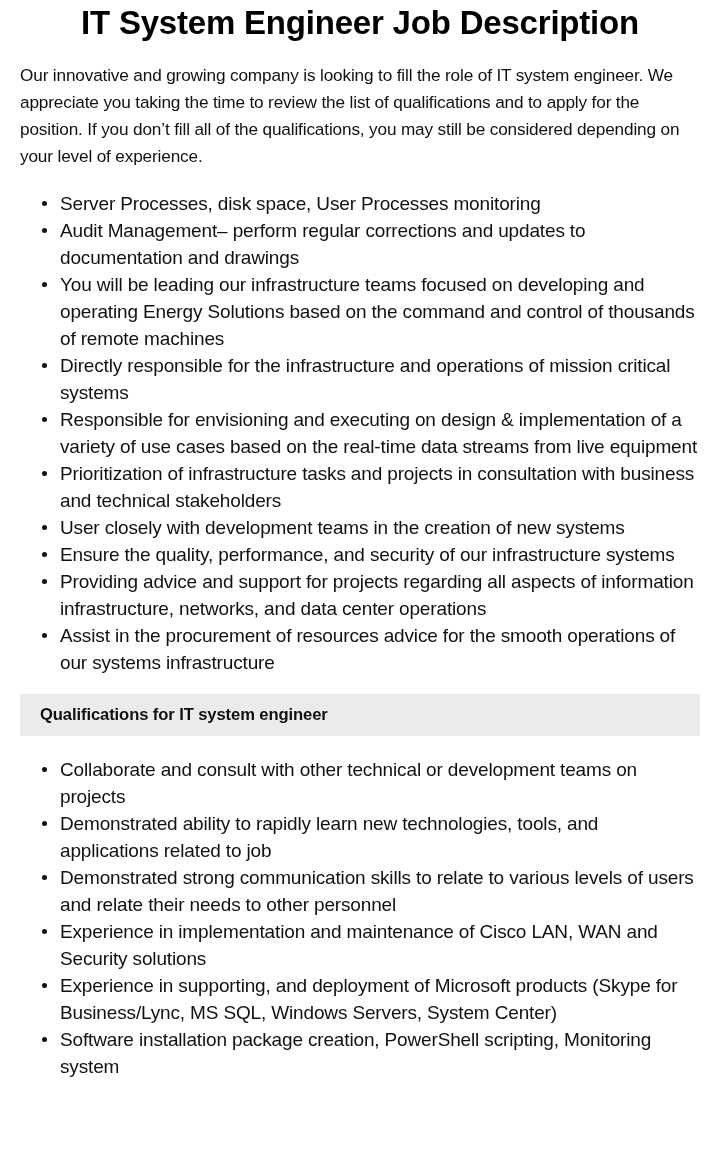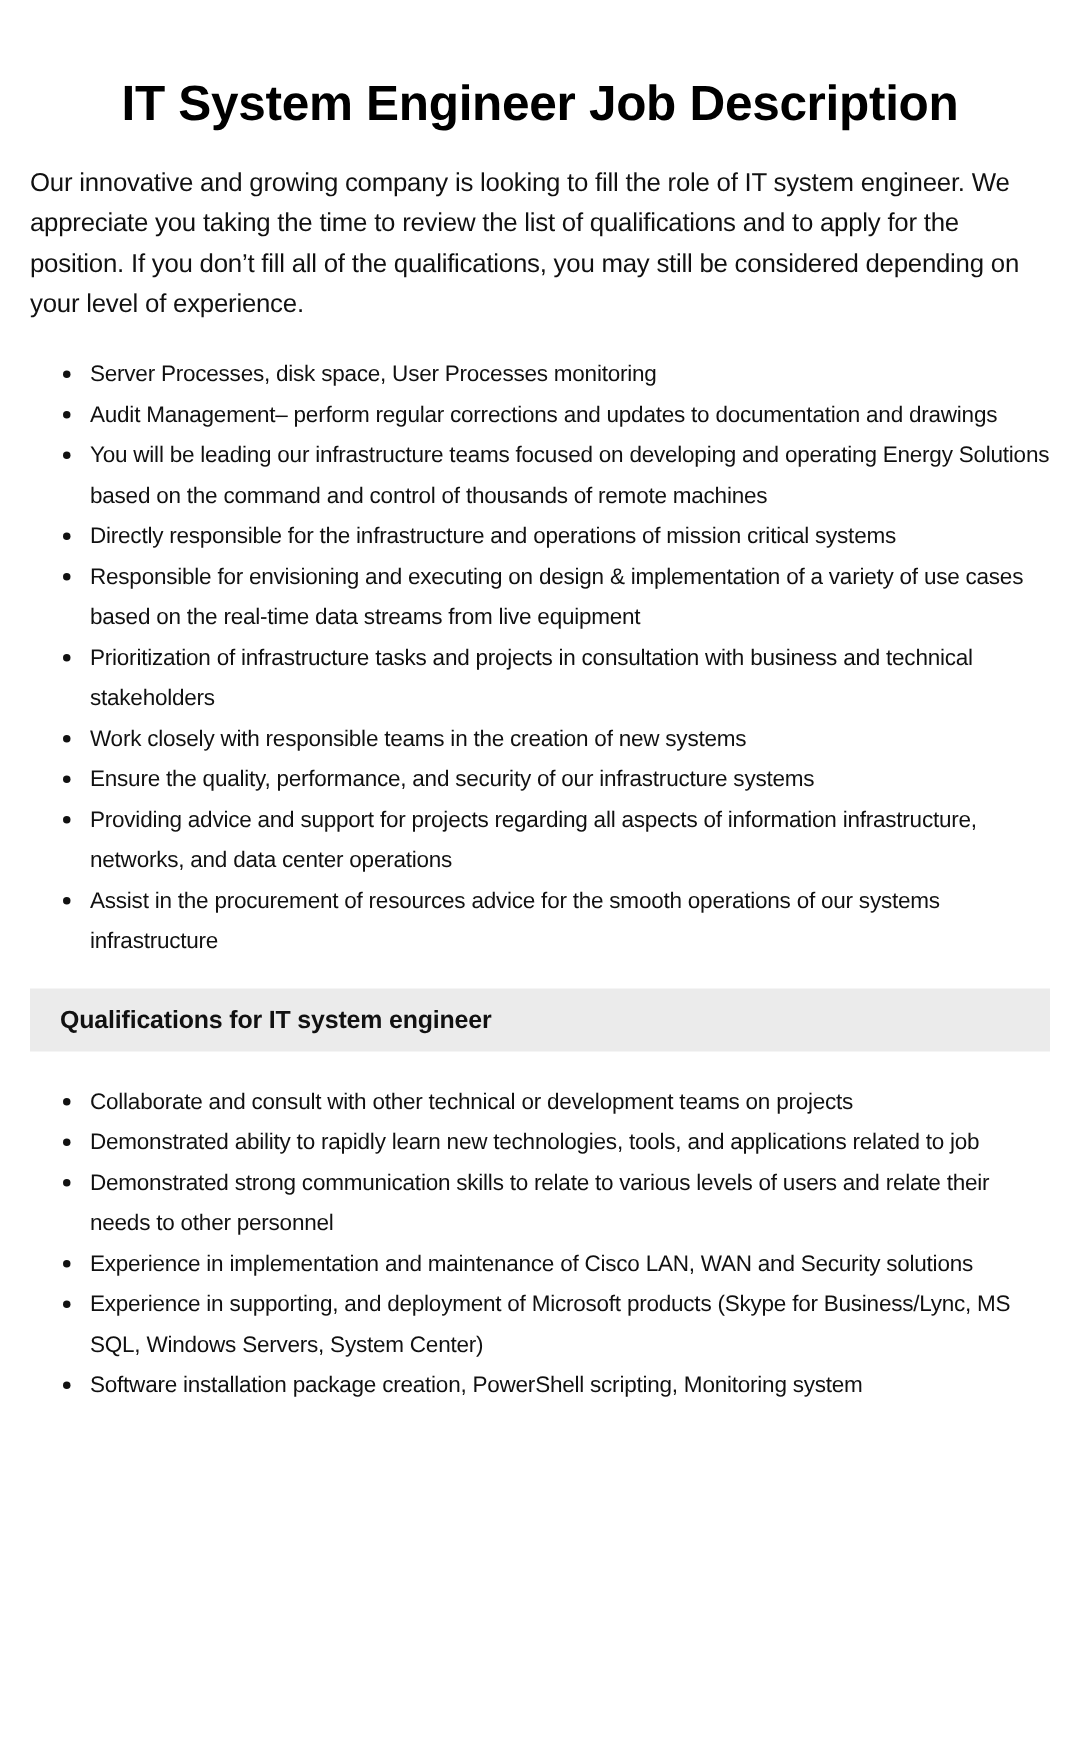--- a/index.html
+++ b/index.html
@@ -3,21 +3,21 @@
   <meta charset="utf-8">
   <style>
     html, body { margin: 0; padding: 0; background: #ffffff; }
     body {
       width: 720px;
       height: 1164px;
       overflow: hidden;
       font-family: "Liberation Sans", sans-serif;
       color: #111111;
     }
-    .page { padding: 0 20px 0 20px; margin-top: 46px; }
+    .page { padding: 0 20px 0 20px; }
     h1 {
       margin: 0;
       padding-top: 2px;
       text-align: center;
       font-size: 33px;
       font-weight: bold;
       line-height: 42px;
       letter-spacing: -0.2px;
       color: #000;
     }
@@ -39,21 +39,21 @@
       letter-spacing: -0.1px;
       color: #111;
     }
     ul {
       margin: 20px 0 0 0;
       padding-left: 40px;
       list-style: none;
     }
     li {
       position: relative;
-      font-size: 15px;
+      font-size: 19px;
       line-height: 27px;
       letter-spacing: -0.15px;
     }
     li .bullet {
       position: absolute;
       left: -18px;
       top: 11px;
       width: 5px;
       height: 5px;
       border-radius: 50%;
@@ -69,21 +69,21 @@
   <h1>IT System Engineer Job Description</h1>
   <p class="intro">Our innovative and growing company is looking to fill the role of IT system engineer. We appreciate you taking the time to review the list of qualifications and to apply for the position. If you don’t fill all of the qualifications, you may still be considered depending on your level of experience.</p>
 
   <ul class="resp-list">
     <li><span class="bullet"></span><span>Server Processes, disk space, User Processes monitoring</span></li>
     <li><span class="bullet"></span><span>Audit Management– perform regular corrections and updates to documentation and drawings</span></li>
     <li><span class="bullet"></span><span>You will be leading our infrastructure teams focused on developing and operating Energy Solutions based on the command and control of thousands of remote machines</span></li>
     <li><span class="bullet"></span><span>Directly responsible for the infrastructure and operations of mission critical systems</span></li>
     <li><span class="bullet"></span><span>Responsible for envisioning and executing on design &amp; implementation of a variety of use cases based on the real-time data streams from live equipment</span></li>
     <li><span class="bullet"></span><span>Prioritization of infrastructure tasks and projects in consultation with business and technical stakeholders</span></li>
-    <li><span class="bullet"></span><span>Work closely with responsible teams in the creation of new systems</span></li>
+    <li><span class="bullet"></span><span>User closely with development teams in the creation of new systems</span></li>
     <li><span class="bullet"></span><span>Ensure the quality, performance, and security of our infrastructure systems</span></li>
     <li><span class="bullet"></span><span>Providing advice and support for projects regarding all aspects of information infrastructure, networks, and data center operations</span></li>
     <li><span class="bullet"></span><span>Assist in the procurement of resources advice for the smooth operations of our systems infrastructure</span></li>
   </ul>
 
   <div class="section-header qual-header">
     <span>Qualifications for IT system engineer</span>
   </div>
   <ul>
     <li><span class="bullet"></span><span>Collaborate and consult with other technical or development teams on projects</span></li>

